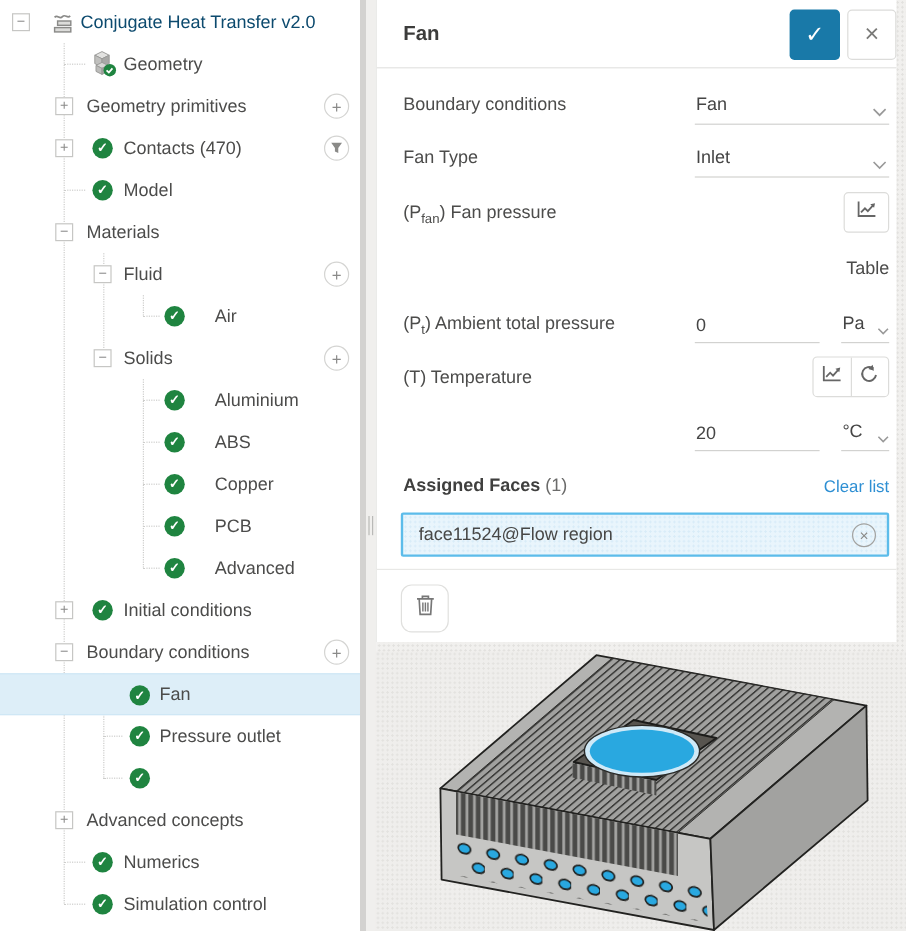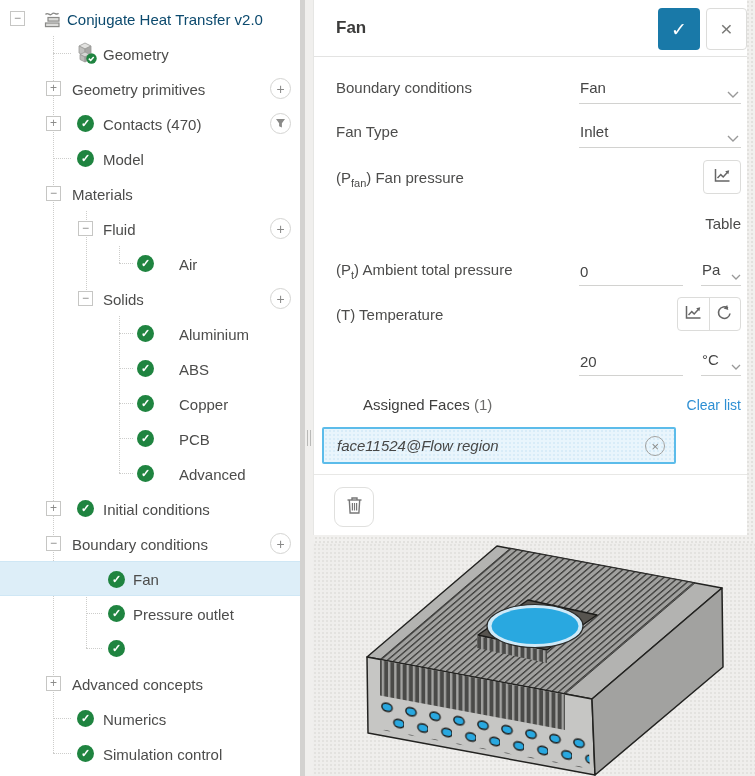--- a/index.html
+++ b/index.html
@@ -63,26 +63,26 @@
   .unit .chev { position:absolute; right:0; top:9px; }
   .sq-btn { position:absolute; width:38px; height:34px; border:1px solid #dcdcda; border-radius:4px;
             background:#fff; display:flex; align-items:center; justify-content:center; }
   .btn-group { position:absolute; left:363px; top:297px; width:64px; height:34px; border:1px solid #dcdcda;
                border-radius:4px; background:#fff; display:flex; }
   .btn-group .seg { flex:1; display:flex; align-items:center; justify-content:center; }
   .btn-group .seg + .seg { border-left:1px solid #dcdcda; }
   .table-label { position:absolute; left:265px; top:215px; width:162px; text-align:right; font-size:15px; color:#4b4b4a; }
 
   .sec-label { position:absolute; left:22px; top:396px; font-size:15px; color:#3f3f3e; }
-  .sec-label b { font-weight:normal;margin-left:27px; }
+  .sec-label b { font-weight:bold; }
   .sec-label .cnt { font-weight:normal; color:#6b6b6a; }
   .clear-link { position:absolute; left:347px; top:397px; width:80px; text-align:right; font-size:14px; color:#2e8fd3; }
-  .chip { position:absolute; left:8px; top:427px; width:354px; height:37px; border:2px solid #5cbcea;
+  .chip { position:absolute; left:20px; top:427px; width:407px; height:37px; border:2px solid #5cbcea;
           background:#e9f5fc; background-image:radial-gradient(#d8ecf8 0.9px, transparent 0.9px); background-size:4px 4px;
-          border-radius:2px;font-style:italic; }
+          border-radius:2px; }
   .chip .chip-lbl { position:absolute; left:13px; top:8px; font-size:15px; color:#474746; }
   .chip .chip-x { position:absolute; right:9px; top:7px; width:20px; height:20px; border-radius:50%;
                   border:1px solid #a2a2a0; color:#8a8a88; font-size:13px; display:flex; align-items:center; justify-content:center; background:transparent; }
   .divider { position:absolute; left:0; top:474px; width:100%; height:1px; background:#e8e8e6; }
   .btn-trash { position:absolute; left:20px; top:487px; width:40px; height:40px; border:1px solid #e0e0de;
                border-radius:9px; background:#fff; display:flex; align-items:center; justify-content:center; }
 
   .viewport { position:absolute; left:-1px; top:543px; width:442px; height:233px; background:#efeeec;
               background-image:radial-gradient(#e3e2df 0.9px, transparent 0.9px); background-size:4px 4px; }
 </style>

